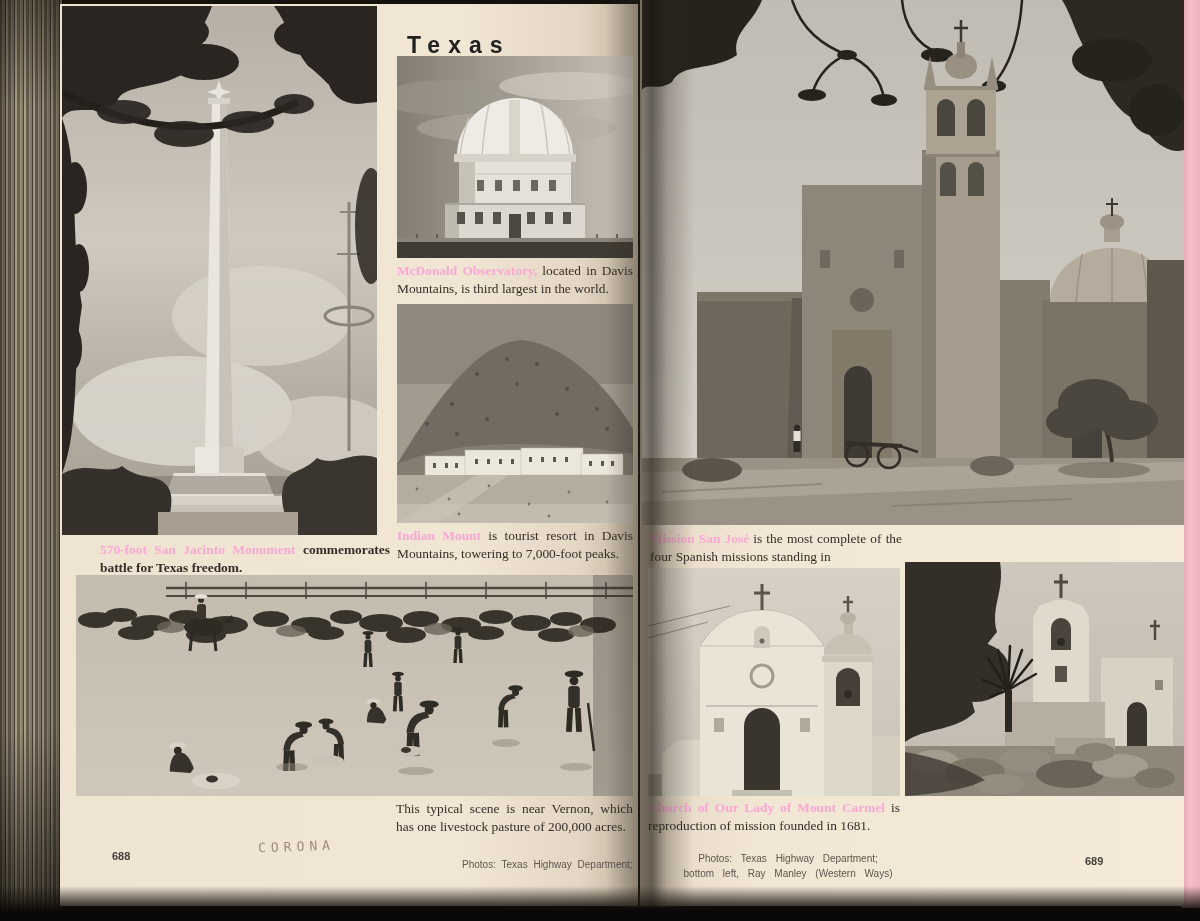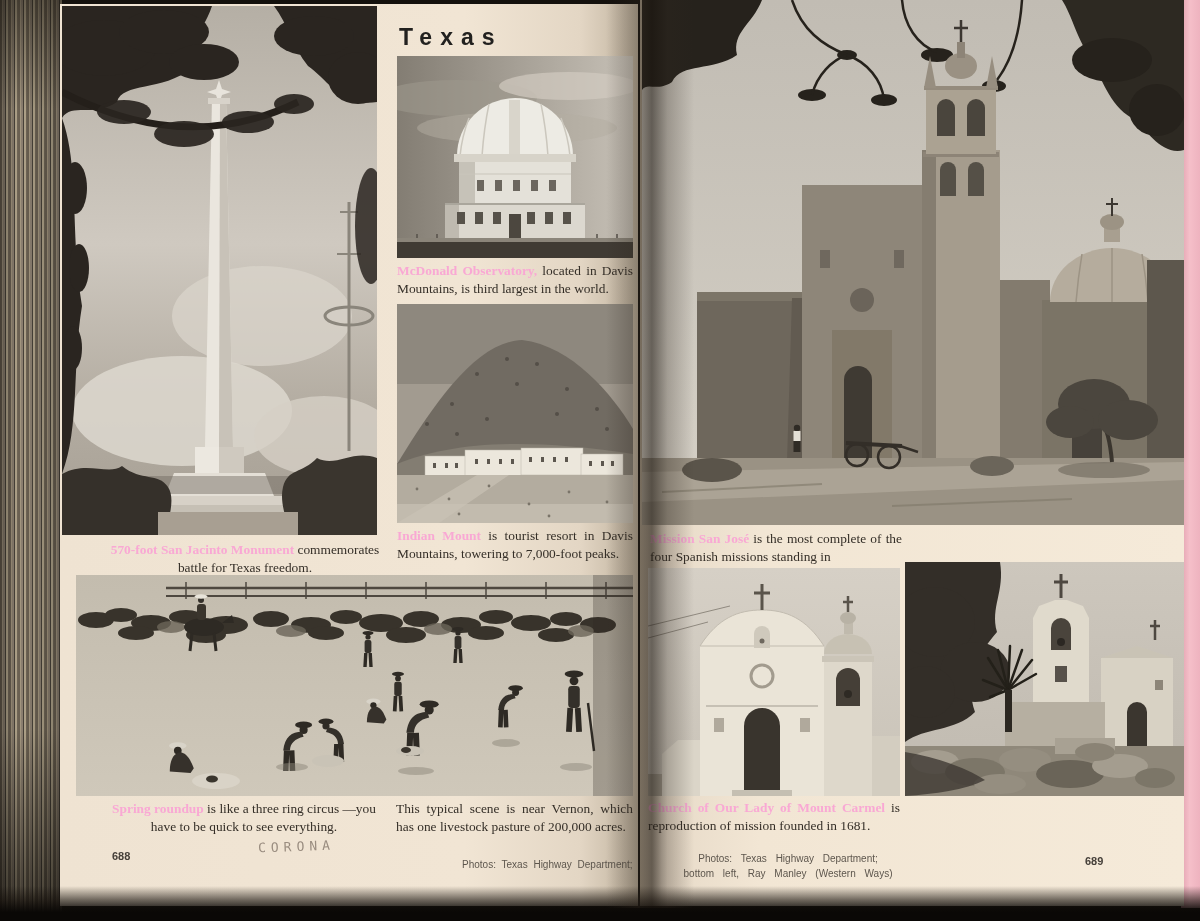--- a/index.html
+++ b/index.html
@@ -22,23 +22,23 @@
     background:linear-gradient(90deg,#efe3d2 0%,#f1e5d4 70%,#e3d6c4 90%,#bdb09c 100%);}
   .page-right{left:640px;top:0;width:544px;height:906px;
     background:linear-gradient(90deg,#a99c88 0%,#e7dac8 4%,#f2e6d4 22%,#f5ead9 100%);}
   .gutter{position:absolute;left:606px;top:0;width:88px;height:908px;pointer-events:none;z-index:40;
     background:linear-gradient(90deg,rgba(46,38,30,0) 0%,rgba(46,38,30,.34) 36%,rgba(26,20,14,.58) 52%,rgba(46,38,30,.28) 70%,rgba(46,38,30,0) 100%);}
 
   .photo{position:absolute;display:block;}
 
   .cap{position:absolute;margin:0;font-size:13.4px;line-height:1.32;color:#342e27;text-align:justify;}
   .cap b{color:#f9a8d4;}
-  .cap-center{text-align:center;}
-
-  .title{position:absolute;left:399px;top:24px;margin:0;font-family:"Liberation Sans",sans-serif;
+  .cap-center{font-weight:bold;}
+
+  .title{position:absolute;left:399px;top:24px;margin:8px;font-family:"Liberation Sans",sans-serif;
     font-weight:bold;font-size:23px;letter-spacing:8px;color:#22211f;}
 
   .pagenum{position:absolute;font-family:"Liberation Sans",sans-serif;font-weight:bold;font-size:11px;color:#46403a;}
   .credit{position:absolute;font-family:"Liberation Sans",sans-serif;font-size:10px;color:#5d564d;line-height:1.5;}
   .credit-left{left:462px;top:857px;width:190px;word-spacing:3px;}
   .credit-right{left:652px;top:851px;width:272px;text-align:center;word-spacing:6px;}
   .handwriting{position:absolute;left:258px;top:839px;font-family:"DejaVu Sans Mono",monospace;
     font-size:13px;letter-spacing:5px;color:#9a8d80;transform:rotate(-2deg);}
 </style>
 </head>
@@ -328,21 +328,20 @@
     </g>
     <g fill="#8e887b" opacity=".5">
       <ellipse cx="216" cy="192" rx="16" ry="4"></ellipse>
         <ellipse cx="340" cy="196" rx="18" ry="4"></ellipse>
       <ellipse cx="430" cy="168" rx="14" ry="4"></ellipse>
         <ellipse cx="500" cy="192" rx="16" ry="4"></ellipse>
     </g>
     <rect x="517" y="0" width="40" height="221" fill="#2e2822" opacity=".28"></rect>
   </svg>
 
-  <p class="cap cap-center" style="left:100px;top:800px;width:288px"><b>Spring roundup</b><span> is like a three ring circus —you have to be quick to see everything.</span></p>
 
   <p class="cap" style="left:396px;top:800px;width:237px"><span>This typical scene is near Vernon, which has one livestock pasture of 200,000 acres.</span></p>
 
   <div class="pagenum" style="left:112px;top:850px">688</div>
   <div class="handwriting">CORONA</div>
   <div class="credit credit-left">Photos: Texas Highway Department;</div>
 
   <svg class="photo" style="left:642px;top:0" width="542" height="525" viewBox="0 0 542 525">
     <defs>
       <linearGradient id="skyD" x1="0" y1="0" x2="0" y2="1">

